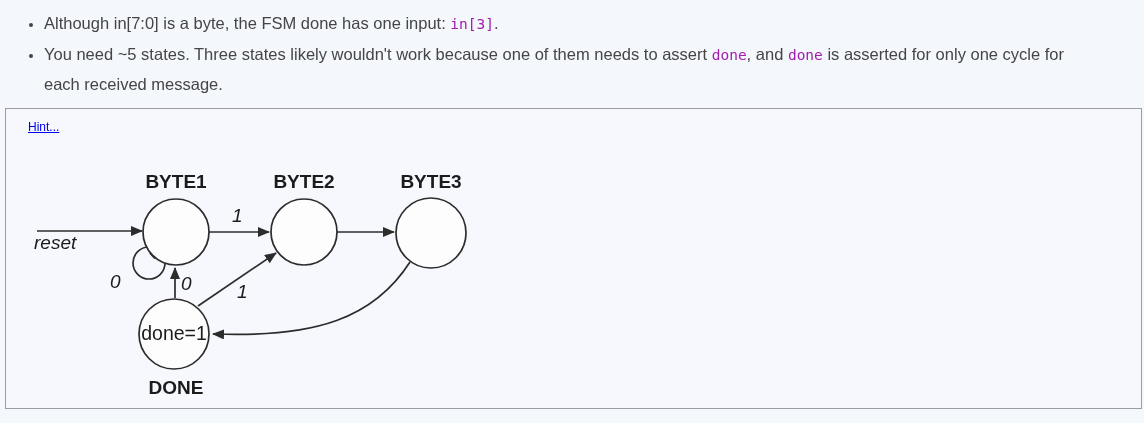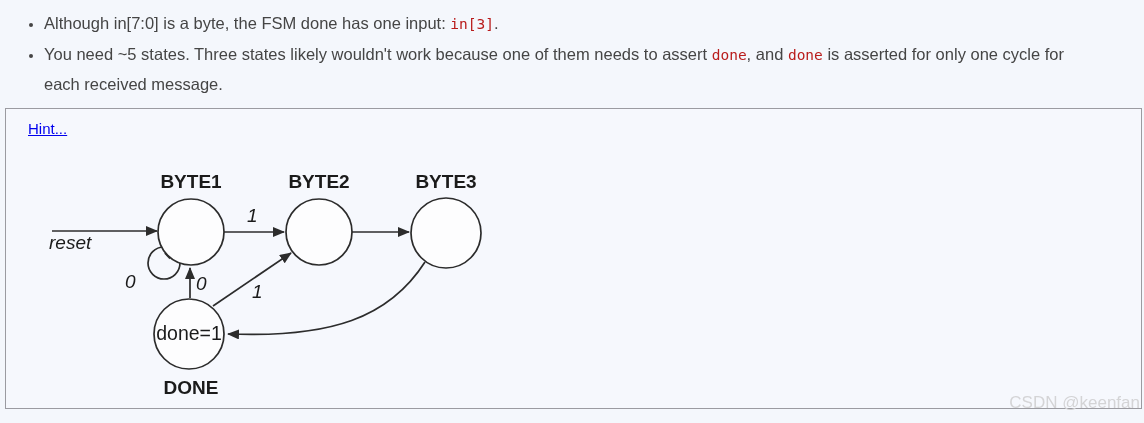--- a/index.html
+++ b/index.html
@@ -13,34 +13,34 @@
   ul.notes{
     margin:0;padding:9px 0 0 44px;
     max-width:1040px;
     font-size:16.5px;line-height:29px;
     list-style:disc outside;
   }
   ul.notes li{margin:0 0 1px 0;}
   ul.notes li::marker{color:#454545;font-size:14px;}
   code.inline{
     font-family:"DejaVu Sans Mono","Liberation Mono",monospace;
-    font-size:14.5px;color:#b91c1c;
+    font-size:14.5px;color:#a21caf;
   }
   
   .hint-box{
     position:absolute;left:5px;top:108px;
     width:1137px;height:301px;box-sizing:border-box;
     border:1px solid #9b9ba1;background:#f6f8fd;
   }
   .hint-link{
     position:absolute;left:22px;top:11px;
-    font-size:15px;color:#0000ee;text-decoration:underline;cursor:pointer;
+    font-size:12px;color:#0000ee;text-decoration:underline;cursor:pointer;
   }
   
-  .diagram{position:absolute;left:20px;top:54px;width:460px;height:240px;margin-left:15px;}
+  .diagram{position:absolute;left:20px;top:54px;width:460px;height:240px;}
   .diagram svg{display:block;}
   .diagram .node{fill:#fdfdfe;stroke:#2c2c2c;stroke-width:1.7;}
   .diagram .edge{fill:none;stroke:#2c2c2c;stroke-width:1.7;}
   .diagram .ah{fill:#2c2c2c;stroke:none;}
   .diagram text{font-family:"Liberation Sans",sans-serif;fill:#1b1b1b;}
   .diagram text.state-name{font-size:19px;font-weight:bold;}
   .diagram text.edge-label{font-size:19px;font-style:italic;}
   .diagram text.output-label{font-size:19.5px;}
   
   .watermark{
@@ -94,14 +94,13 @@
 
       <path class="edge" d="M 172 143 L 250 90" marker-end="url(#arw)"></path>
       <text class="edge-label" x="211" y="135">1</text>
 
       <path class="edge" d="M 384 99 C 348 155, 290 175, 187 171" marker-end="url(#arw)"></path>
 
       <text class="output-label" x="148" y="177" text-anchor="middle">done=1</text>
     </svg>
   </div>
 
-  <div class="watermark">CSDN @keenfan</div>
 </div>
 
 </body></html>

